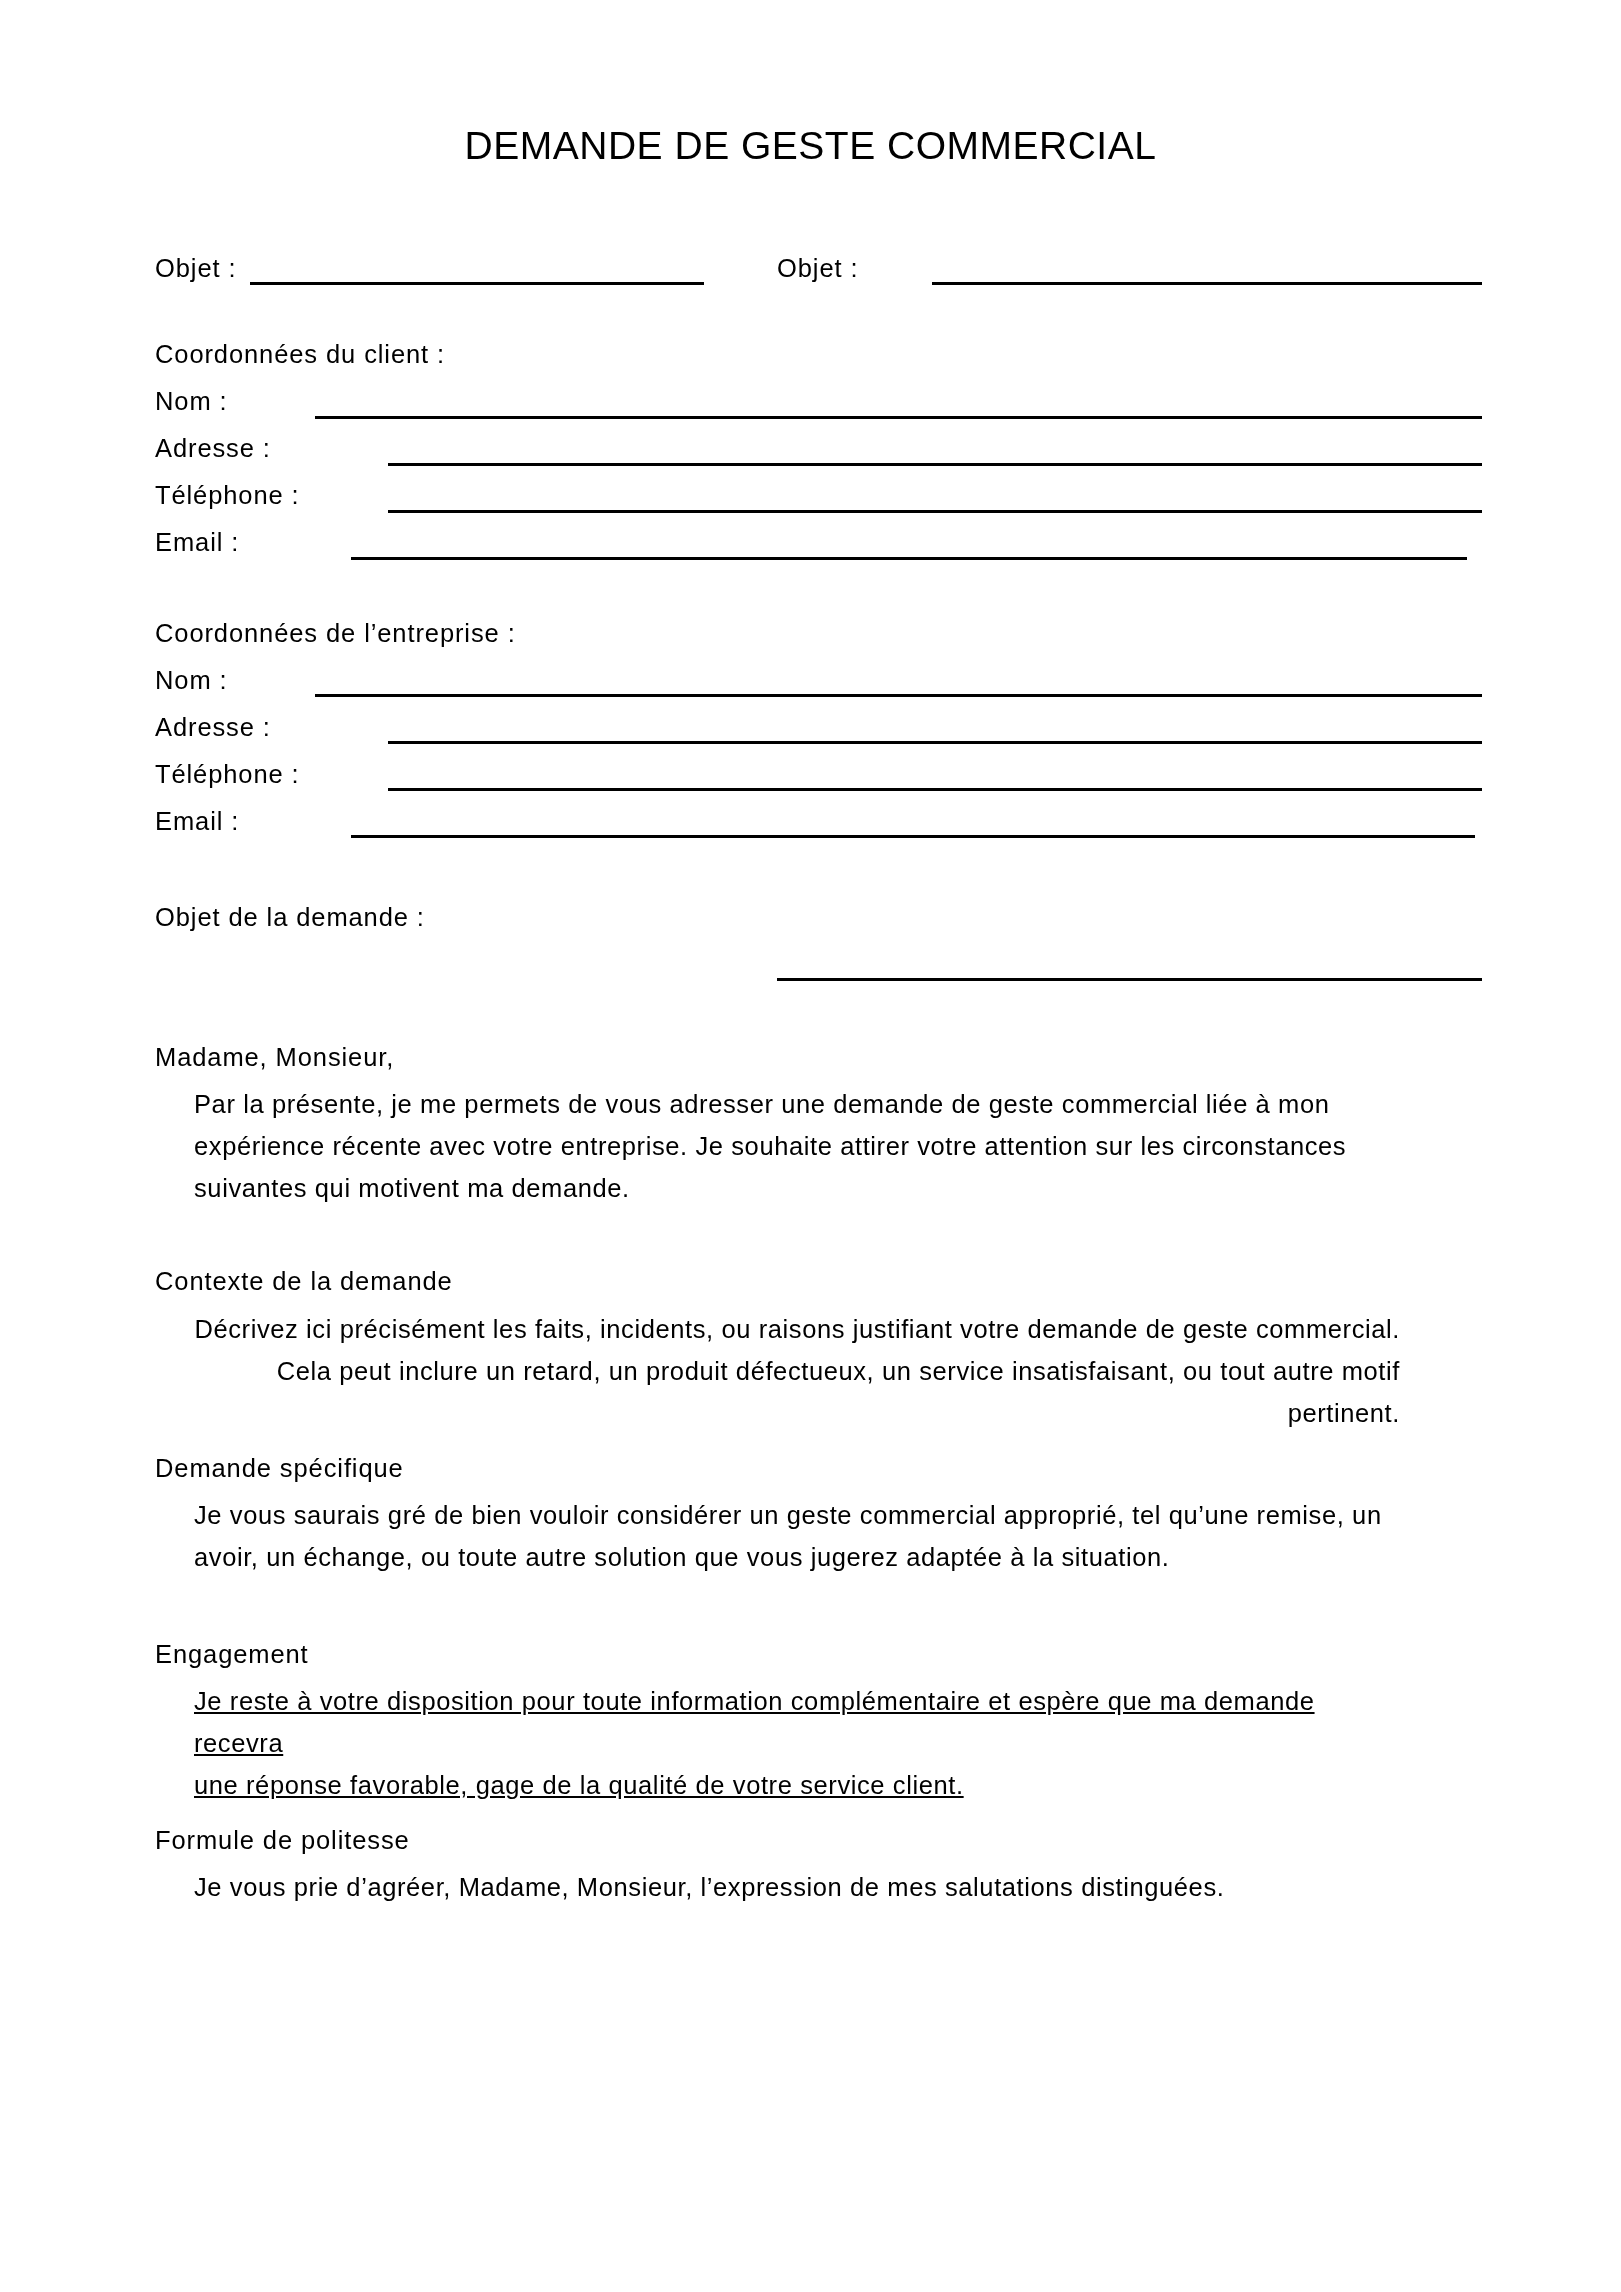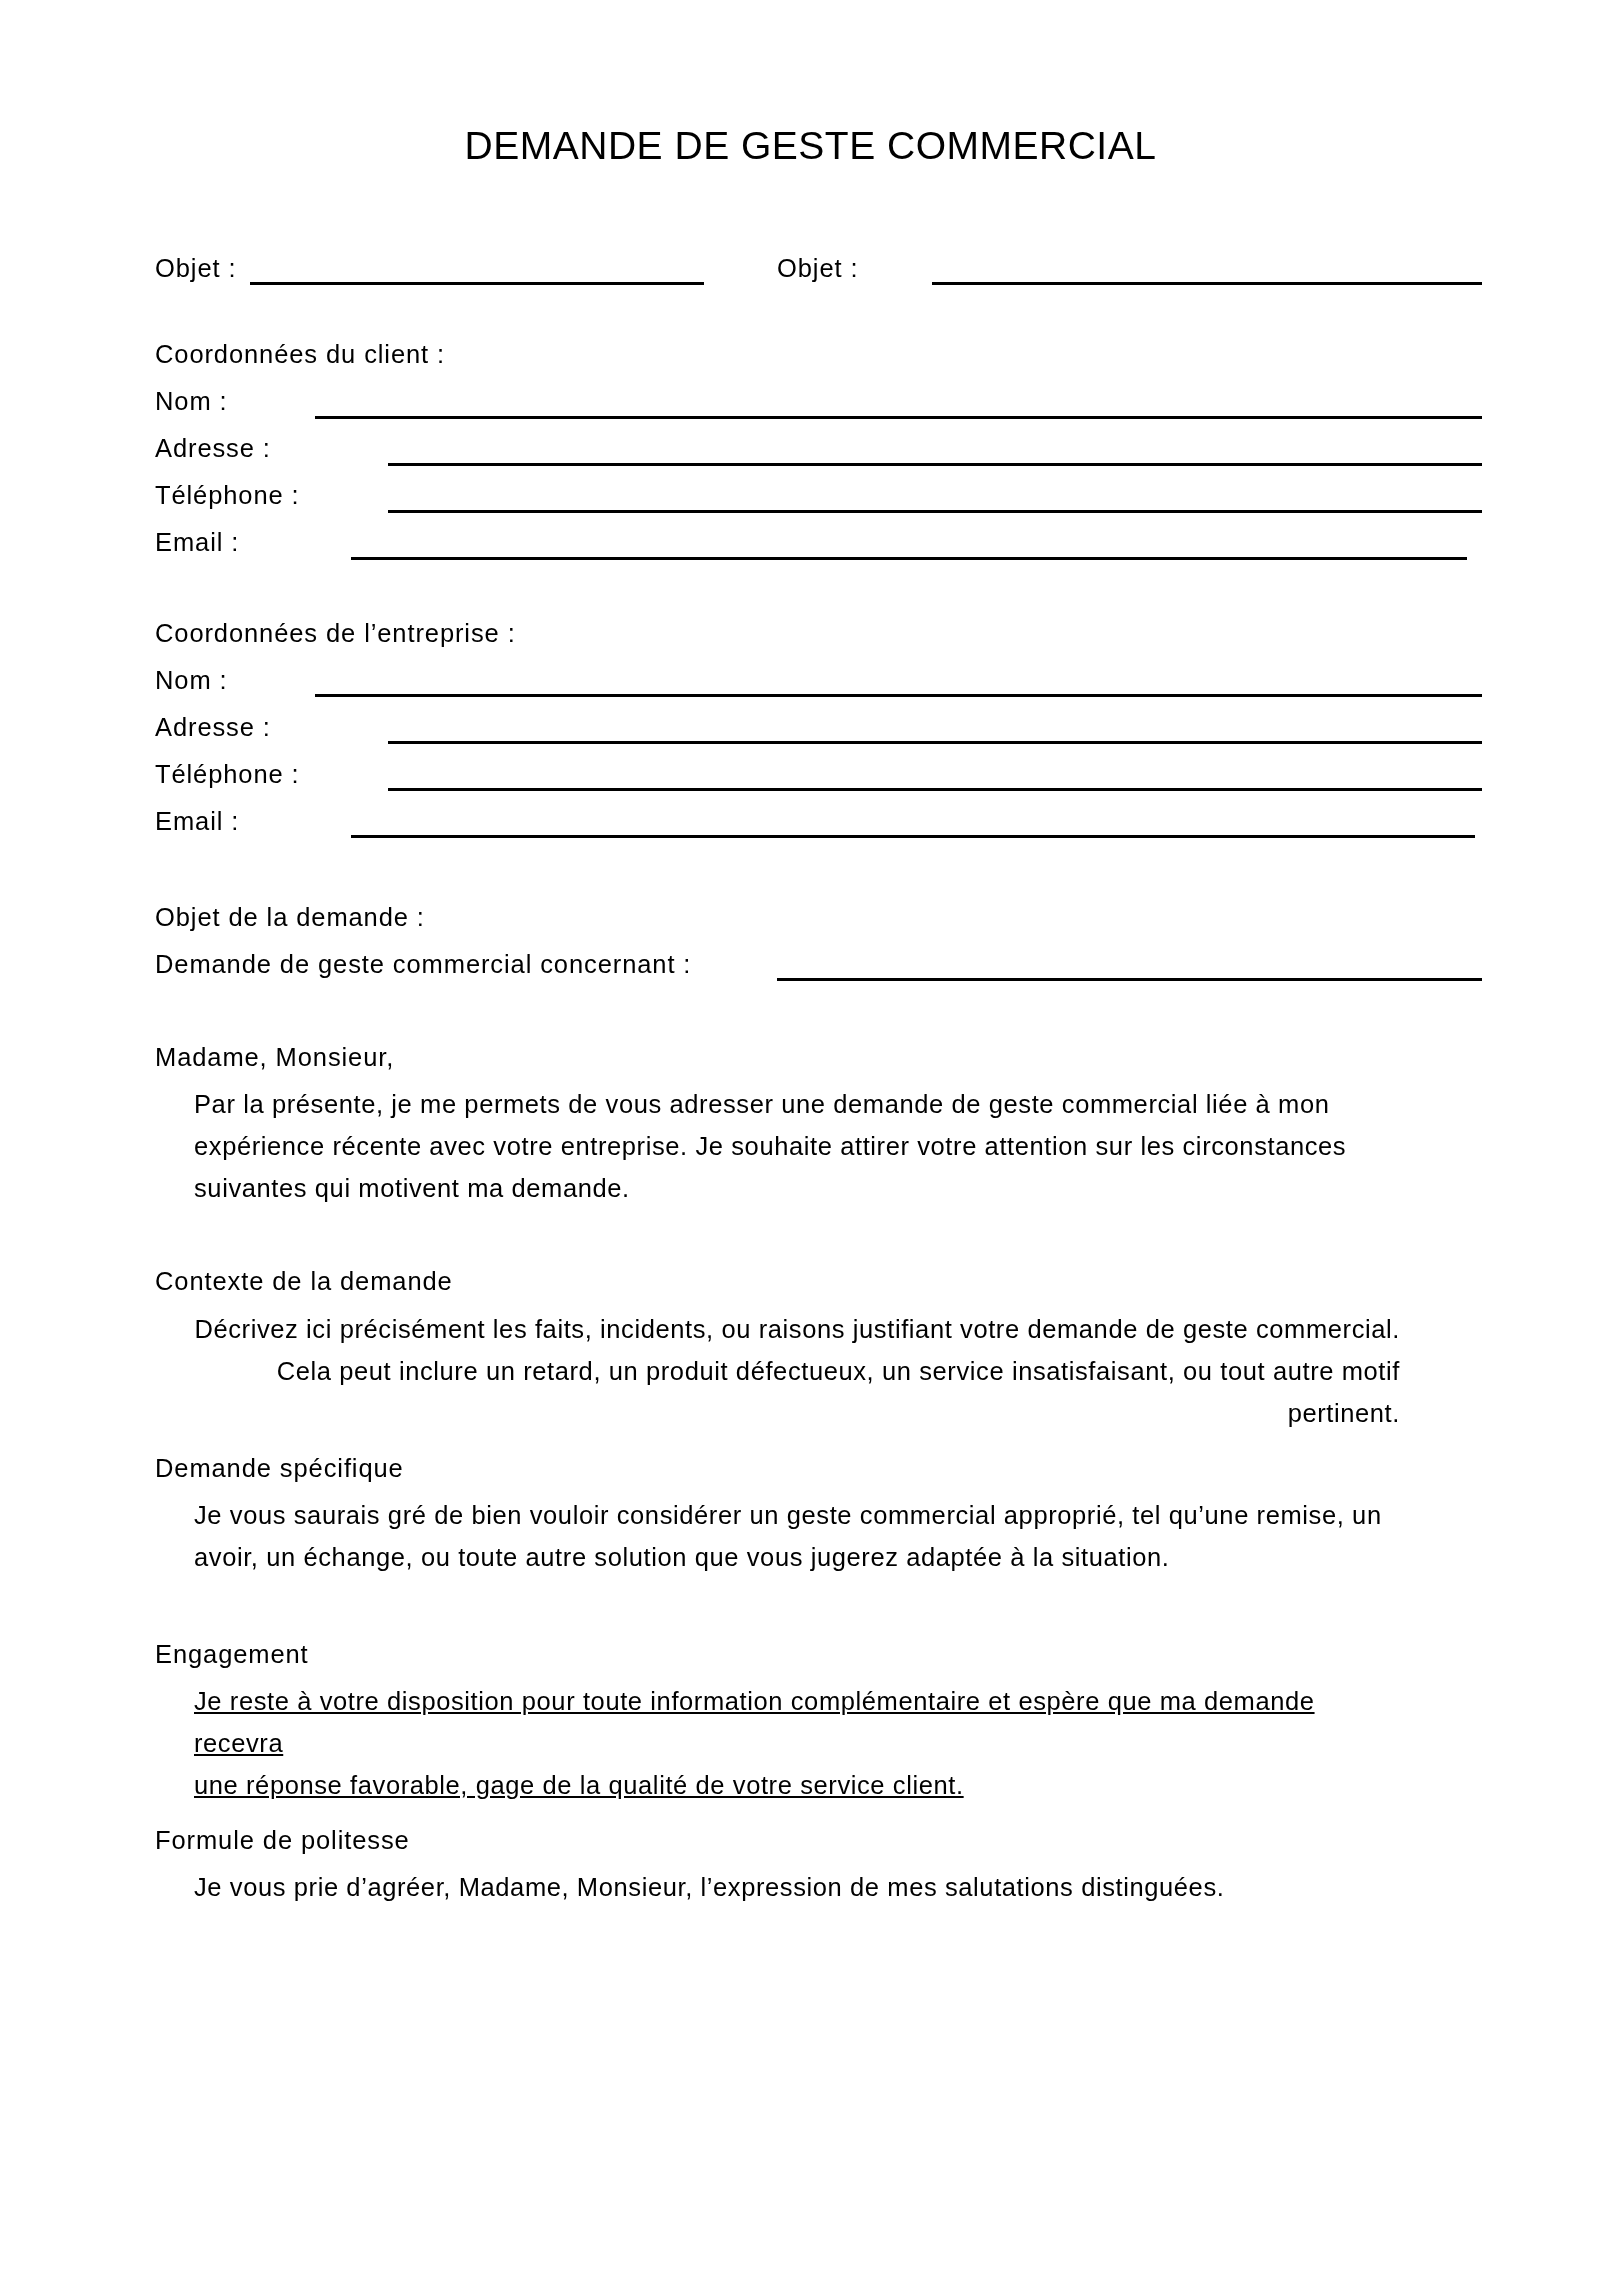--- a/index.html
+++ b/index.html
@@ -80,21 +80,20 @@
   <div class="abs t" style="left:155px; top:712px;">Adresse :</div>
   <div class="abs rule" style="left:388px; top:741px; width:1094px;"></div>
 
   <div class="abs t" style="left:155px; top:759px;">Téléphone :</div>
   <div class="abs rule" style="left:388px; top:788px; width:1094px;"></div>
 
   <div class="abs t" style="left:155px; top:806px;">Email :</div>
   <div class="abs rule" style="left:351px; top:835px; width:1124px;"></div>
 
   <div class="abs t" style="left:155px; top:902px;">Objet de la demande :</div>
-  <div class="abs t" style="left:155px; top:949px;">Demande de geste commercial concernant :</div>
   <div class="abs rule" style="left:777px; top:978px; width:705px;"></div>
 
   <div class="abs t" style="left:155px; top:1042px;">Madame, Monsieur,</div>
   <div class="abs para" style="left:194px; top:1083px;">Par la présente, je me permets de vous adresser une demande de geste commercial liée à mon
 expérience récente avec votre entreprise. Je souhaite attirer votre attention sur les circonstances
 suivantes qui motivent ma demande.</div>
 
   <div class="abs t" style="left:155px; top:1266px;">Contexte de la demande</div>
   <div class="abs para" style="left:194px; top:1308px;text-align:right;">Décrivez ici précisément les faits, incidents, ou raisons justifiant votre demande de geste commercial.
 Cela peut inclure un retard, un produit défectueux, un service insatisfaisant, ou tout autre motif pertinent.</div>

